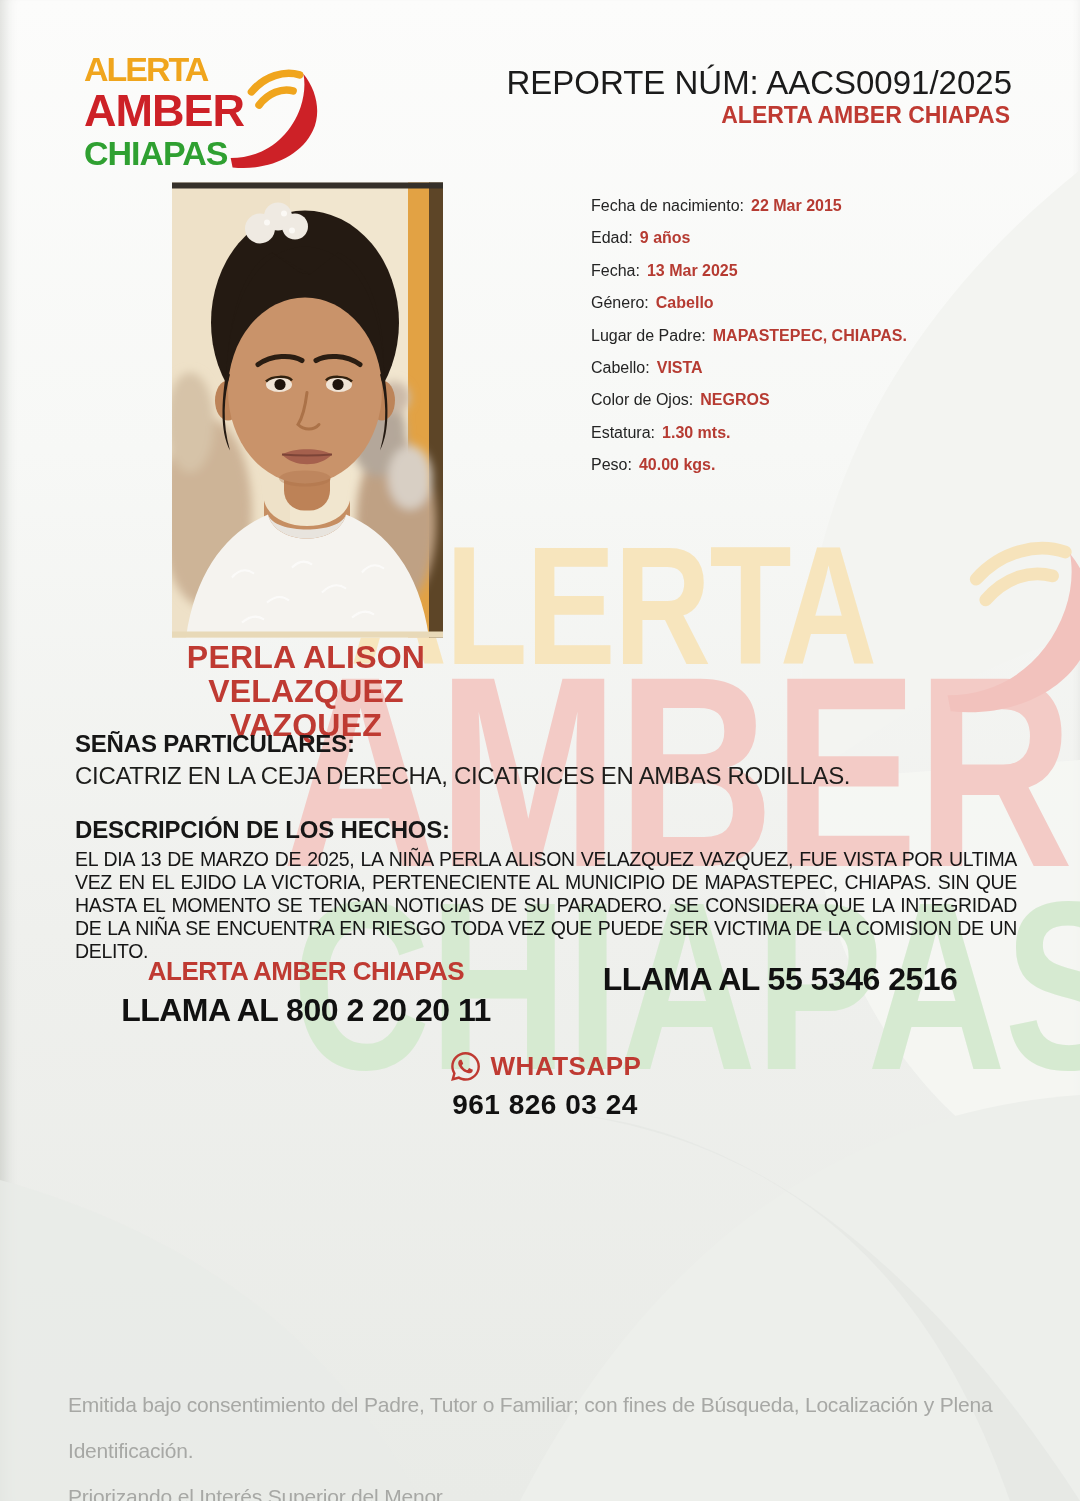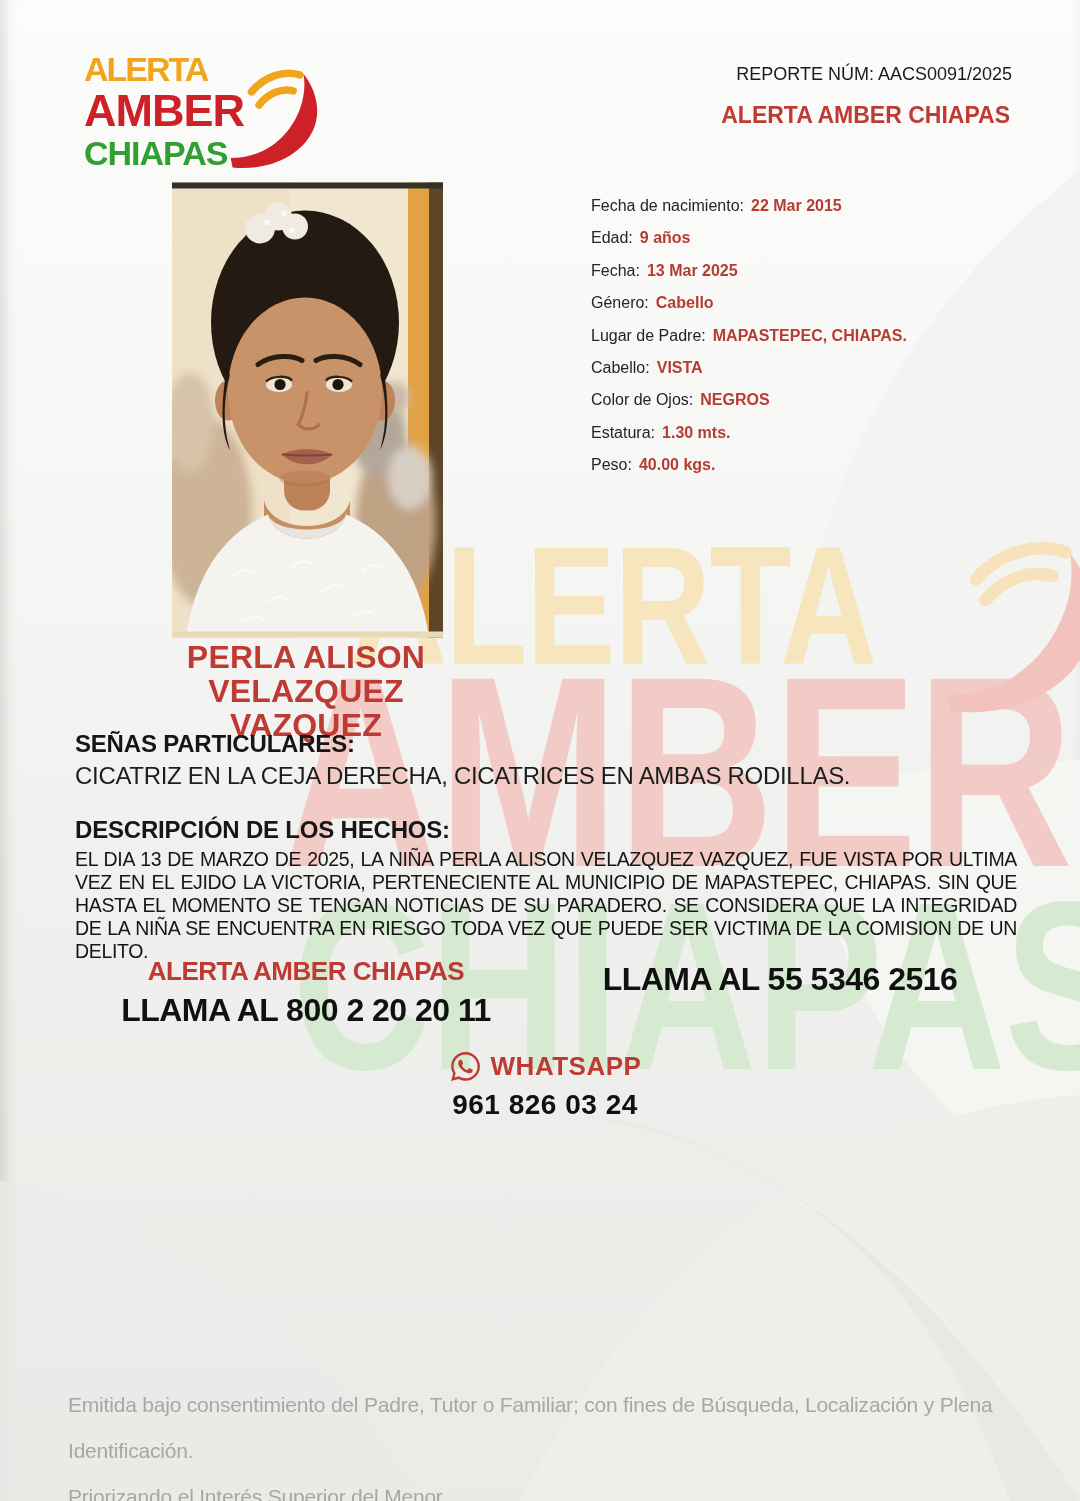--- a/index.html
+++ b/index.html
@@ -17,21 +17,21 @@
   .wm-amber{left:282px;top:636px;font-size:272px;color:#f3cbc6;}
   .wm-chiapas{left:292px;top:866px;font-size:240px;color:#d6ead1;}
   .wm-swoosh{position:absolute;left:938px;top:538px;z-index:1;pointer-events:none;}
   
   .logo{position:absolute;left:84px;top:52px;z-index:3;font-weight:700;line-height:1;}
   .logo .l1{font-size:34px;letter-spacing:-2px;color:#f0a51d;}
   .logo .l2{font-size:45px;letter-spacing:-1px;color:#cd2127;margin-top:2px;}
   .logo .l3{font-size:34px;letter-spacing:-1px;color:#2fa031;margin-top:3px;}
   .logo-swoosh{position:absolute;left:141px;top:14px;}
   
-  .report-num{position:absolute;right:68px;top:64px;z-index:3;font-size:18px;color:#1b1b1b;}
+  .report-num{position:absolute;right:68px;top:64px;z-index:3;font-size:33px;color:#1b1b1b;}
   .report-sub{position:absolute;right:70px;top:102px;z-index:3;font-size:23px;font-weight:700;color:#bf3a32;}
   
   .photo{position:absolute;left:172px;top:182px;width:271px;height:456px;z-index:3;}
   .caption{position:absolute;left:130px;top:640px;width:352px;z-index:3;text-align:center;
            font-size:32px;font-weight:700;color:#bf3a32;line-height:34px;letter-spacing:.2px;}
   
   .details{position:absolute;left:547px;top:190px;z-index:3;}
   .drow{font-size:16px;line-height:32.4px;white-space:nowrap;margin-left:44px;}
   .dlabel{color:#242424;}
   .dvalue{color:#b63b32;font-weight:700;margin-left:7px;}

